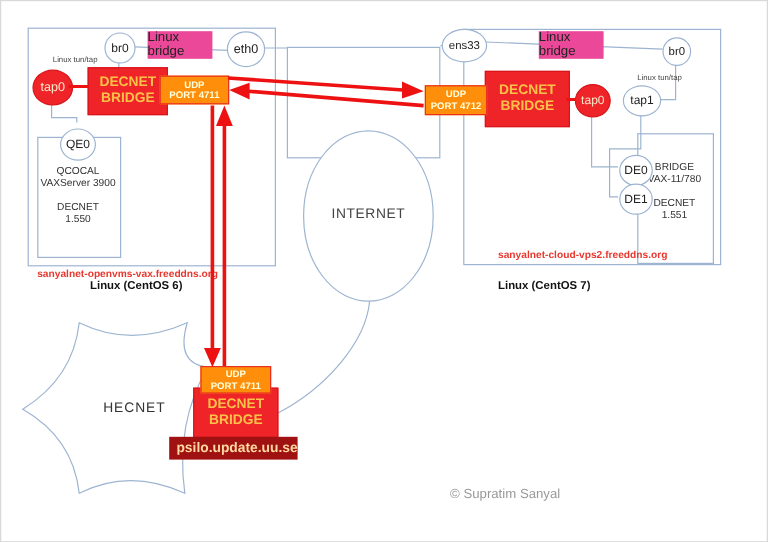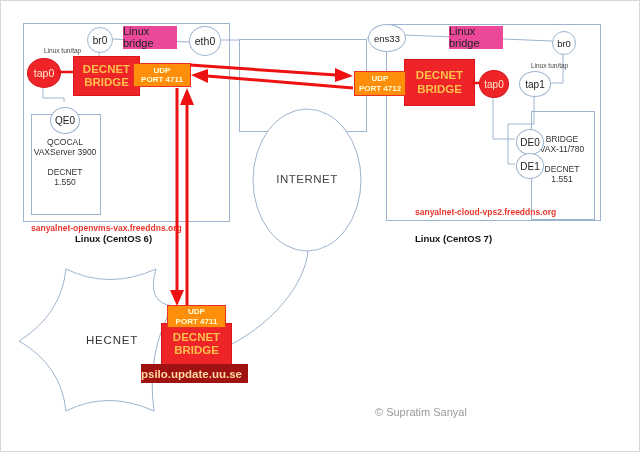--- a/index.html
+++ b/index.html
@@ -13,21 +13,21 @@
   .ar2{stroke:var(--arrow-red,#ee1111);stroke-width:2.5;fill:none;}
   .arh{fill:var(--arrow-red,#ee1111);stroke:none;}
   .box{position:absolute;border:1px solid var(--line-blue,#9db4d0);background:transparent;z-index:2;}
   .rbox{position:absolute;background:var(--box-red,#ee2429);border:1px solid var(--box-red-border,#d8151b);
         color:var(--bridge-text,#fdc14a);font-weight:bold;font-size:11.5px;line-height:13.5px;
         display:flex;flex-direction:column;align-items:center;justify-content:center;text-align:center;z-index:10;}
   .obox{position:absolute;background:var(--orange,#ff8e0a);border:1px solid var(--orange-border,#e8311e);
         color:var(--port-text,#ffffd9);font-weight:bold;font-size:8px;line-height:9.5px;
         display:flex;flex-direction:column;align-items:center;justify-content:center;text-align:center;z-index:12;}
   .dbox{position:absolute;background:var(--dark-red,#a01112);color:var(--psilo-text,#ffd9a0);
-        font-weight:bold;font-size:11.5px;display:flex;align-items:center;justify-content:flex-start;
+        font-weight:bold;font-size:11.5px;display:flex;align-items:center;justify-content:flex-end;
         text-align:center;z-index:12;}
   .circ{position:absolute;border:1px solid var(--line-blue,#9db4d0);border-radius:50%;background:#fff;
         display:flex;align-items:center;justify-content:center;font-size:10px;color:#222;z-index:20;}
   .circ.red{background:var(--box-red,#ee2429);border-color:var(--box-red-border,#d8151b);color:var(--tap-text,#ffe9c9);}
   .lbl{position:absolute;color:#222;z-index:15;}
   .bridge-lbl{width:54px;text-align:left;font-size:11px;line-height:11.5px;background:#ec4899;}
   .tuntap{font-size:6.5px;color:#444;}
   .vaxinfo{text-align:center;font-size:8.5px;line-height:9.5px;color:#333;}
   .vaxinfo .proto{margin-top:11px;}
   .domain{font-size:8.5px;font-weight:bold;color:var(--link-red,#e8372e);z-index:15;}

